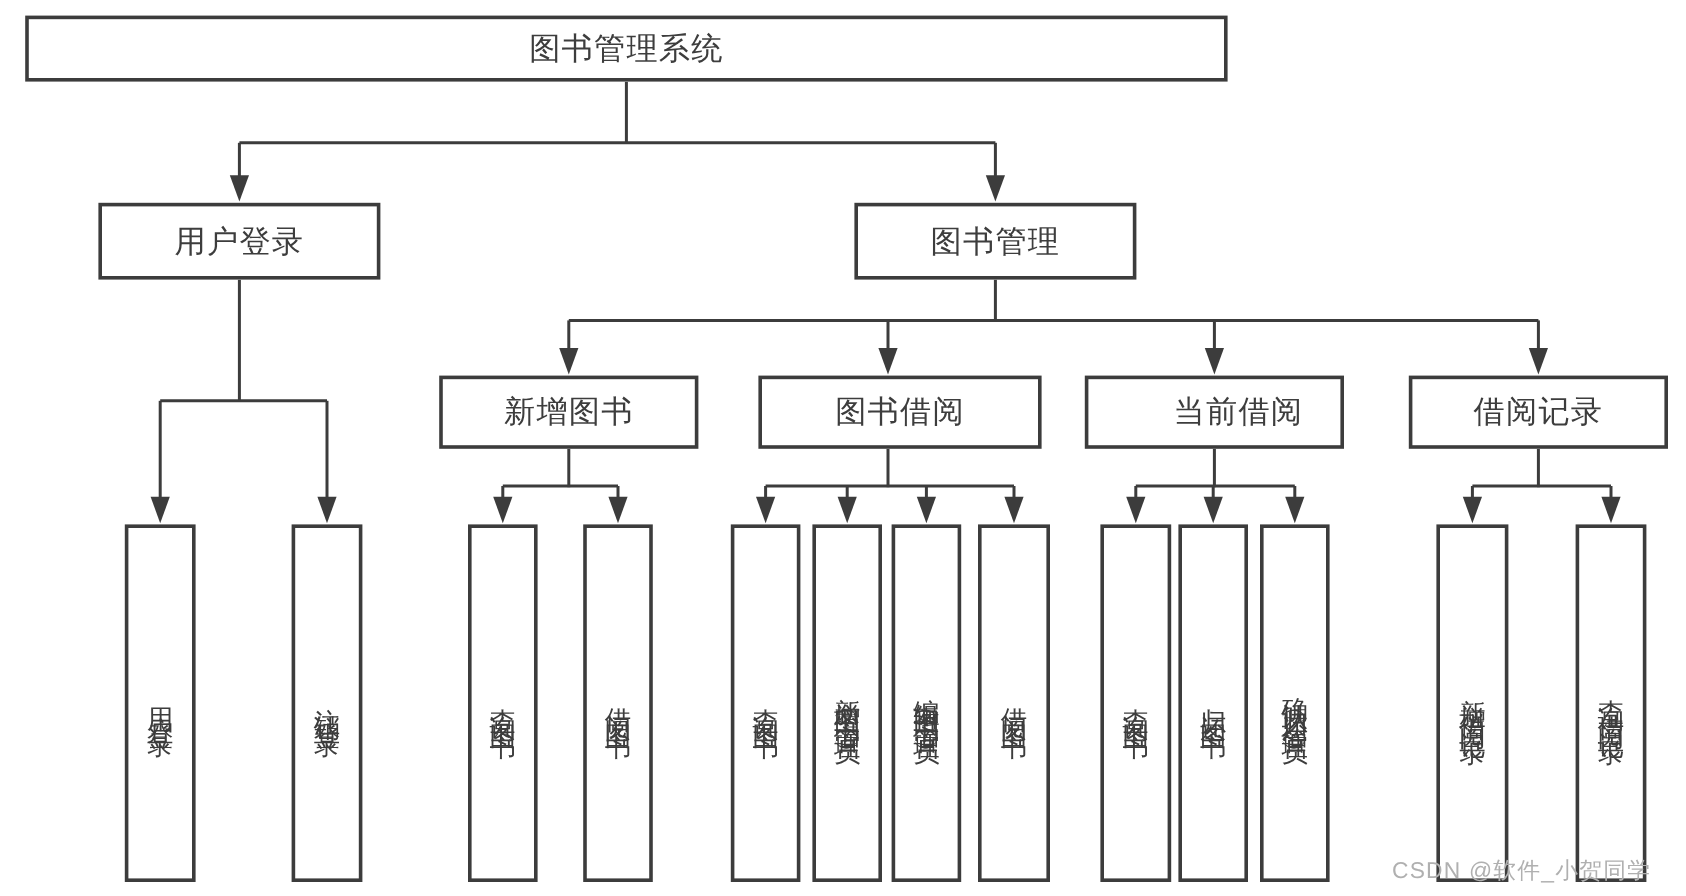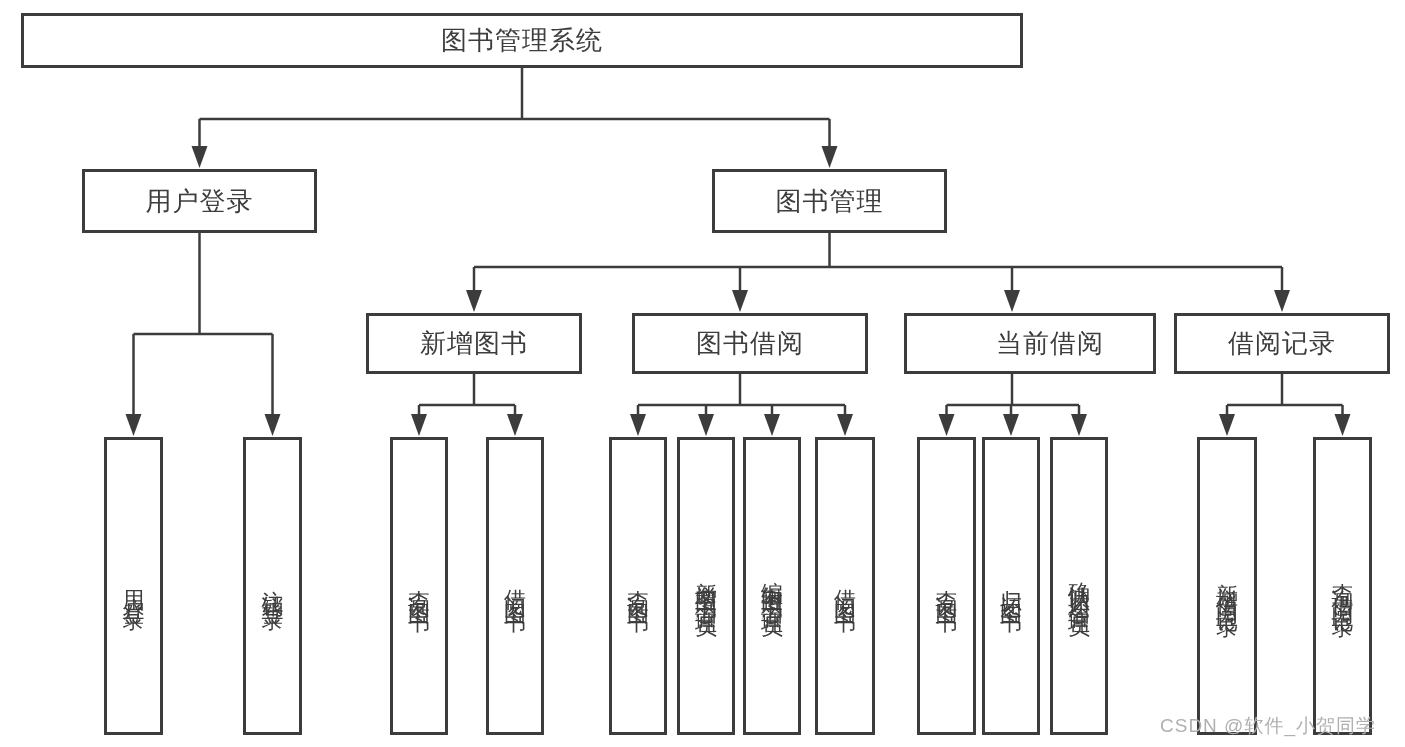--- a/index.html
+++ b/index.html
@@ -145,21 +145,21 @@
   <div class="hbox" style="left:712px; top:169px; width:235px; height:64px;">
     <span>图书管理</span>
   </div>
 
   <div class="hbox" style="left:366px; top:313px; width:216px; height:61px;">
     <span>新增图书</span>
   </div>
   <div class="hbox" style="left:632px; top:313px; width:236px; height:61px;">
     <span>图书借阅</span>
   </div>
-  <div class="hbox" style="left:904px; top:313px; width:252px; height:61px;padding-left:40px;">
+  <div class="hbox" style="left:904px; top:313px; width:216px; height:61px;padding-left:40px;">
     <span>当前借阅</span>
   </div>
   <div class="hbox" style="left:1174px; top:313px; width:216px; height:61px;">
     <span>借阅记录</span>
   </div>
 
   <div class="vbox" style="left:104px; top:437px; width:59px; height:298px;">
     <span>用户登录</span>
   </div>
   <div class="vbox" style="left:243px; top:437px; width:59px; height:298px;">

